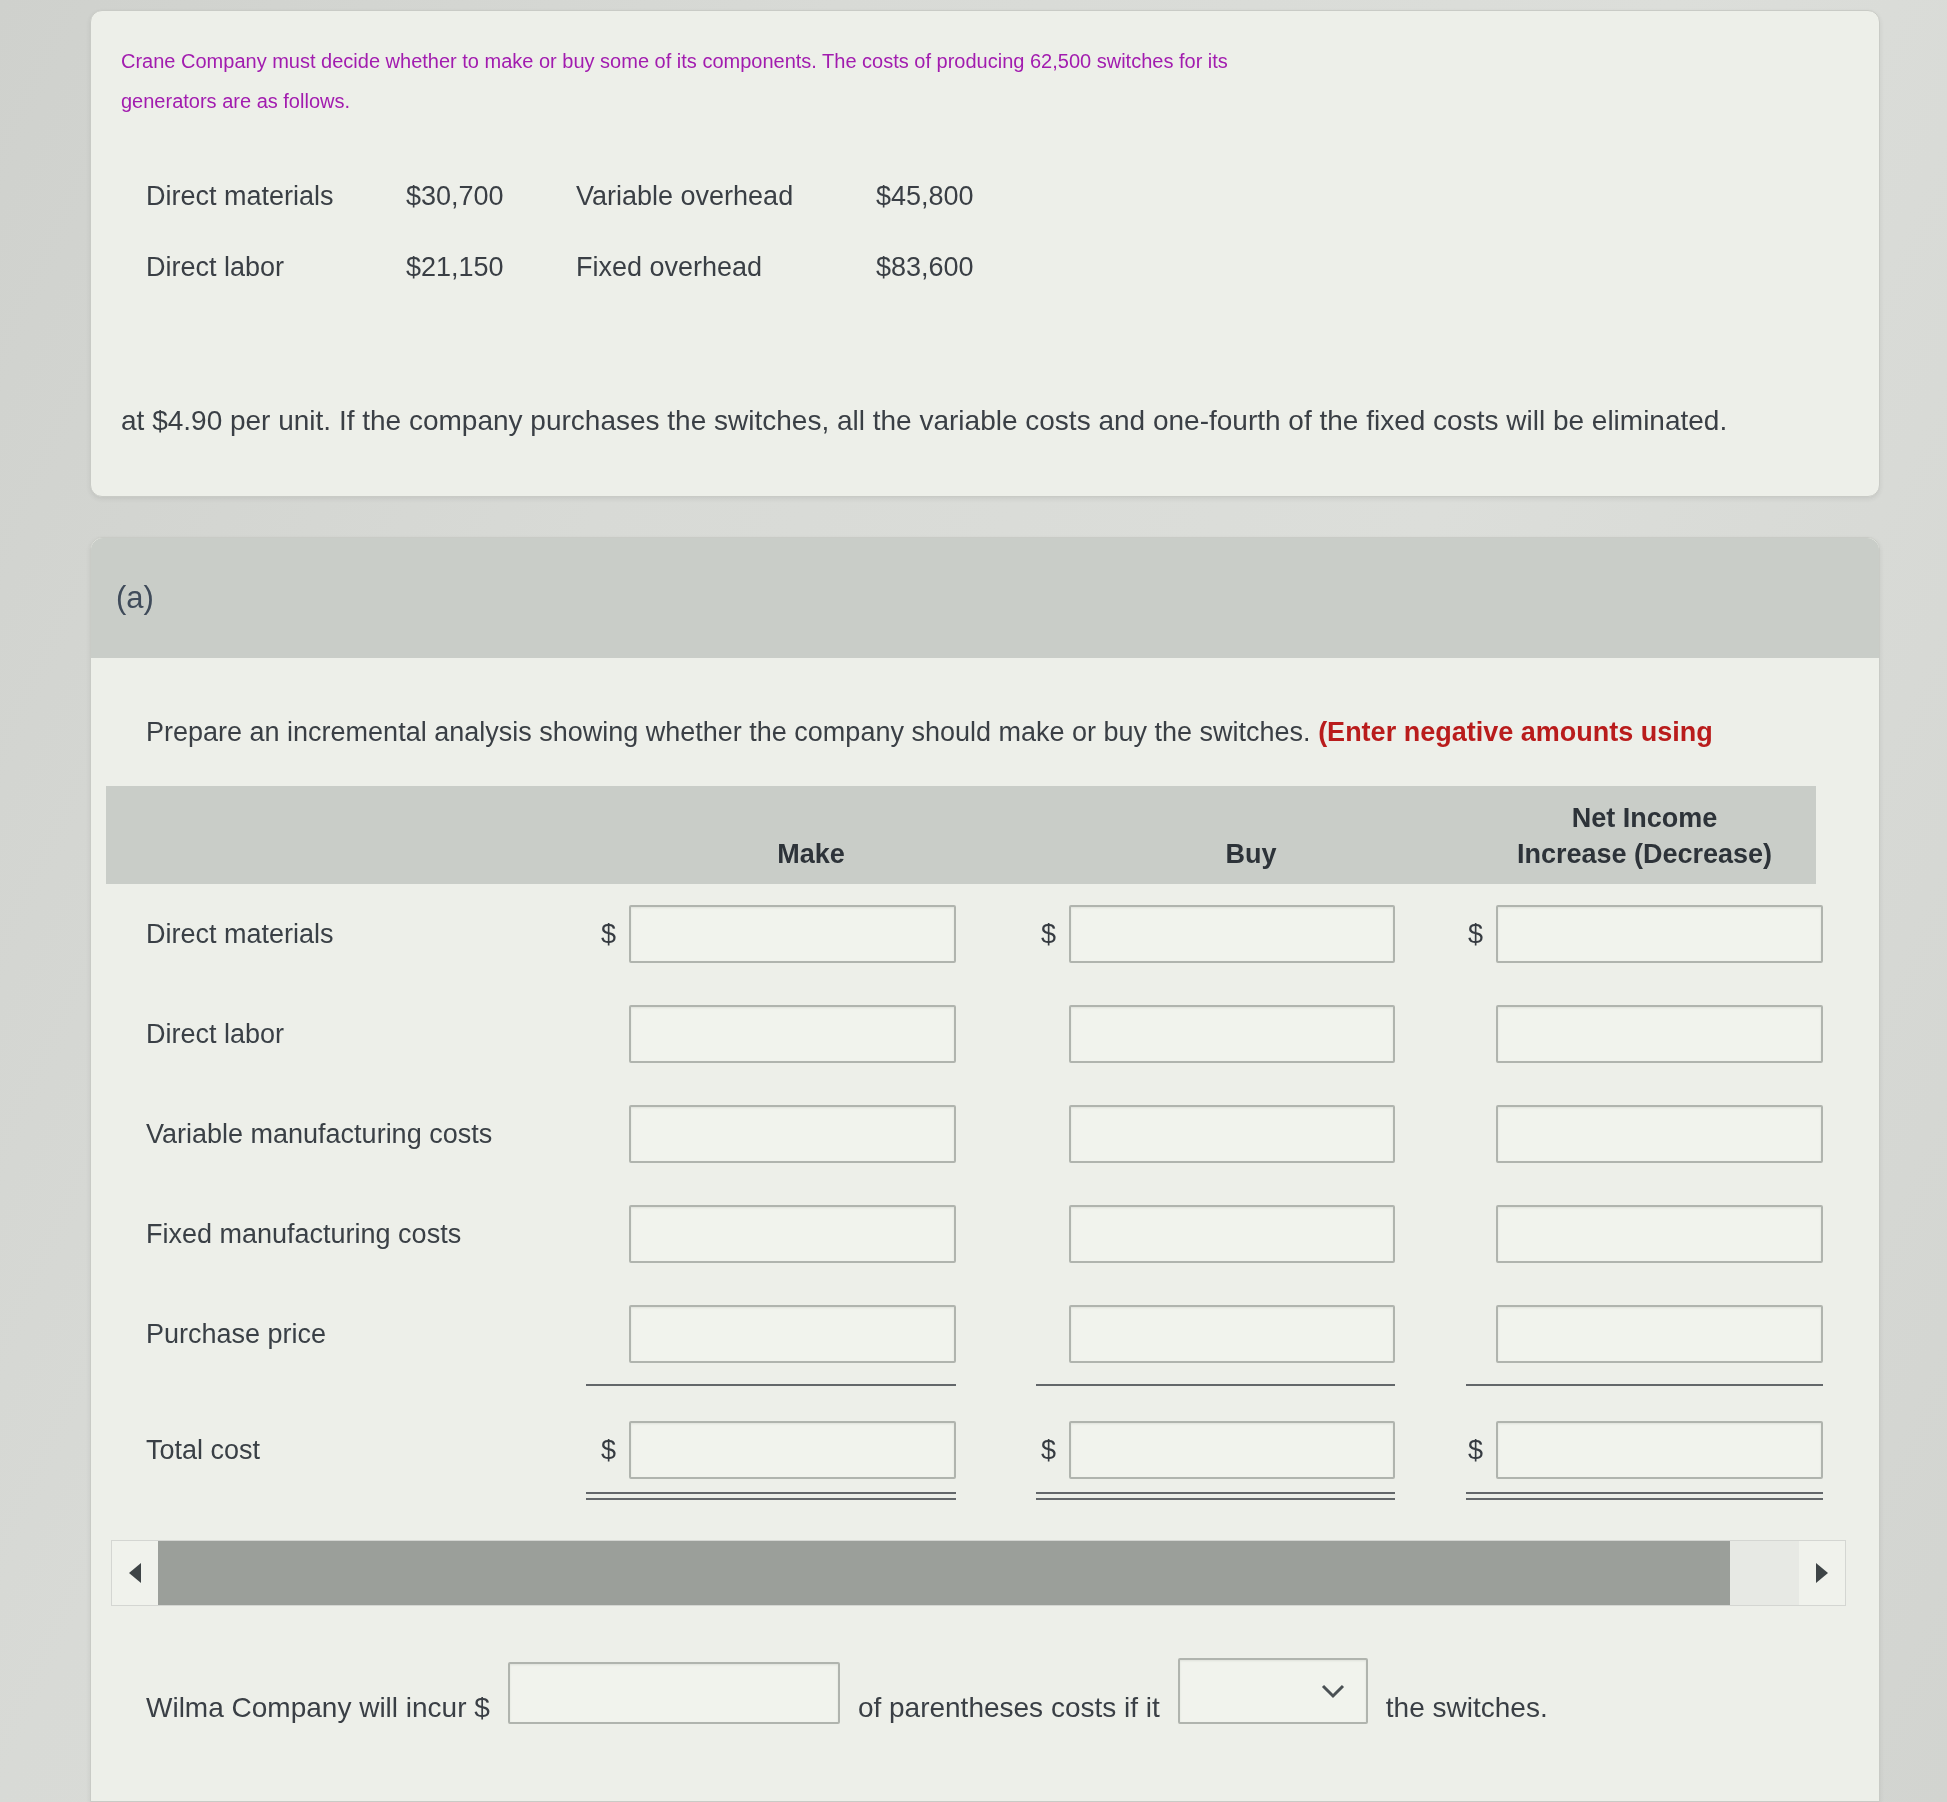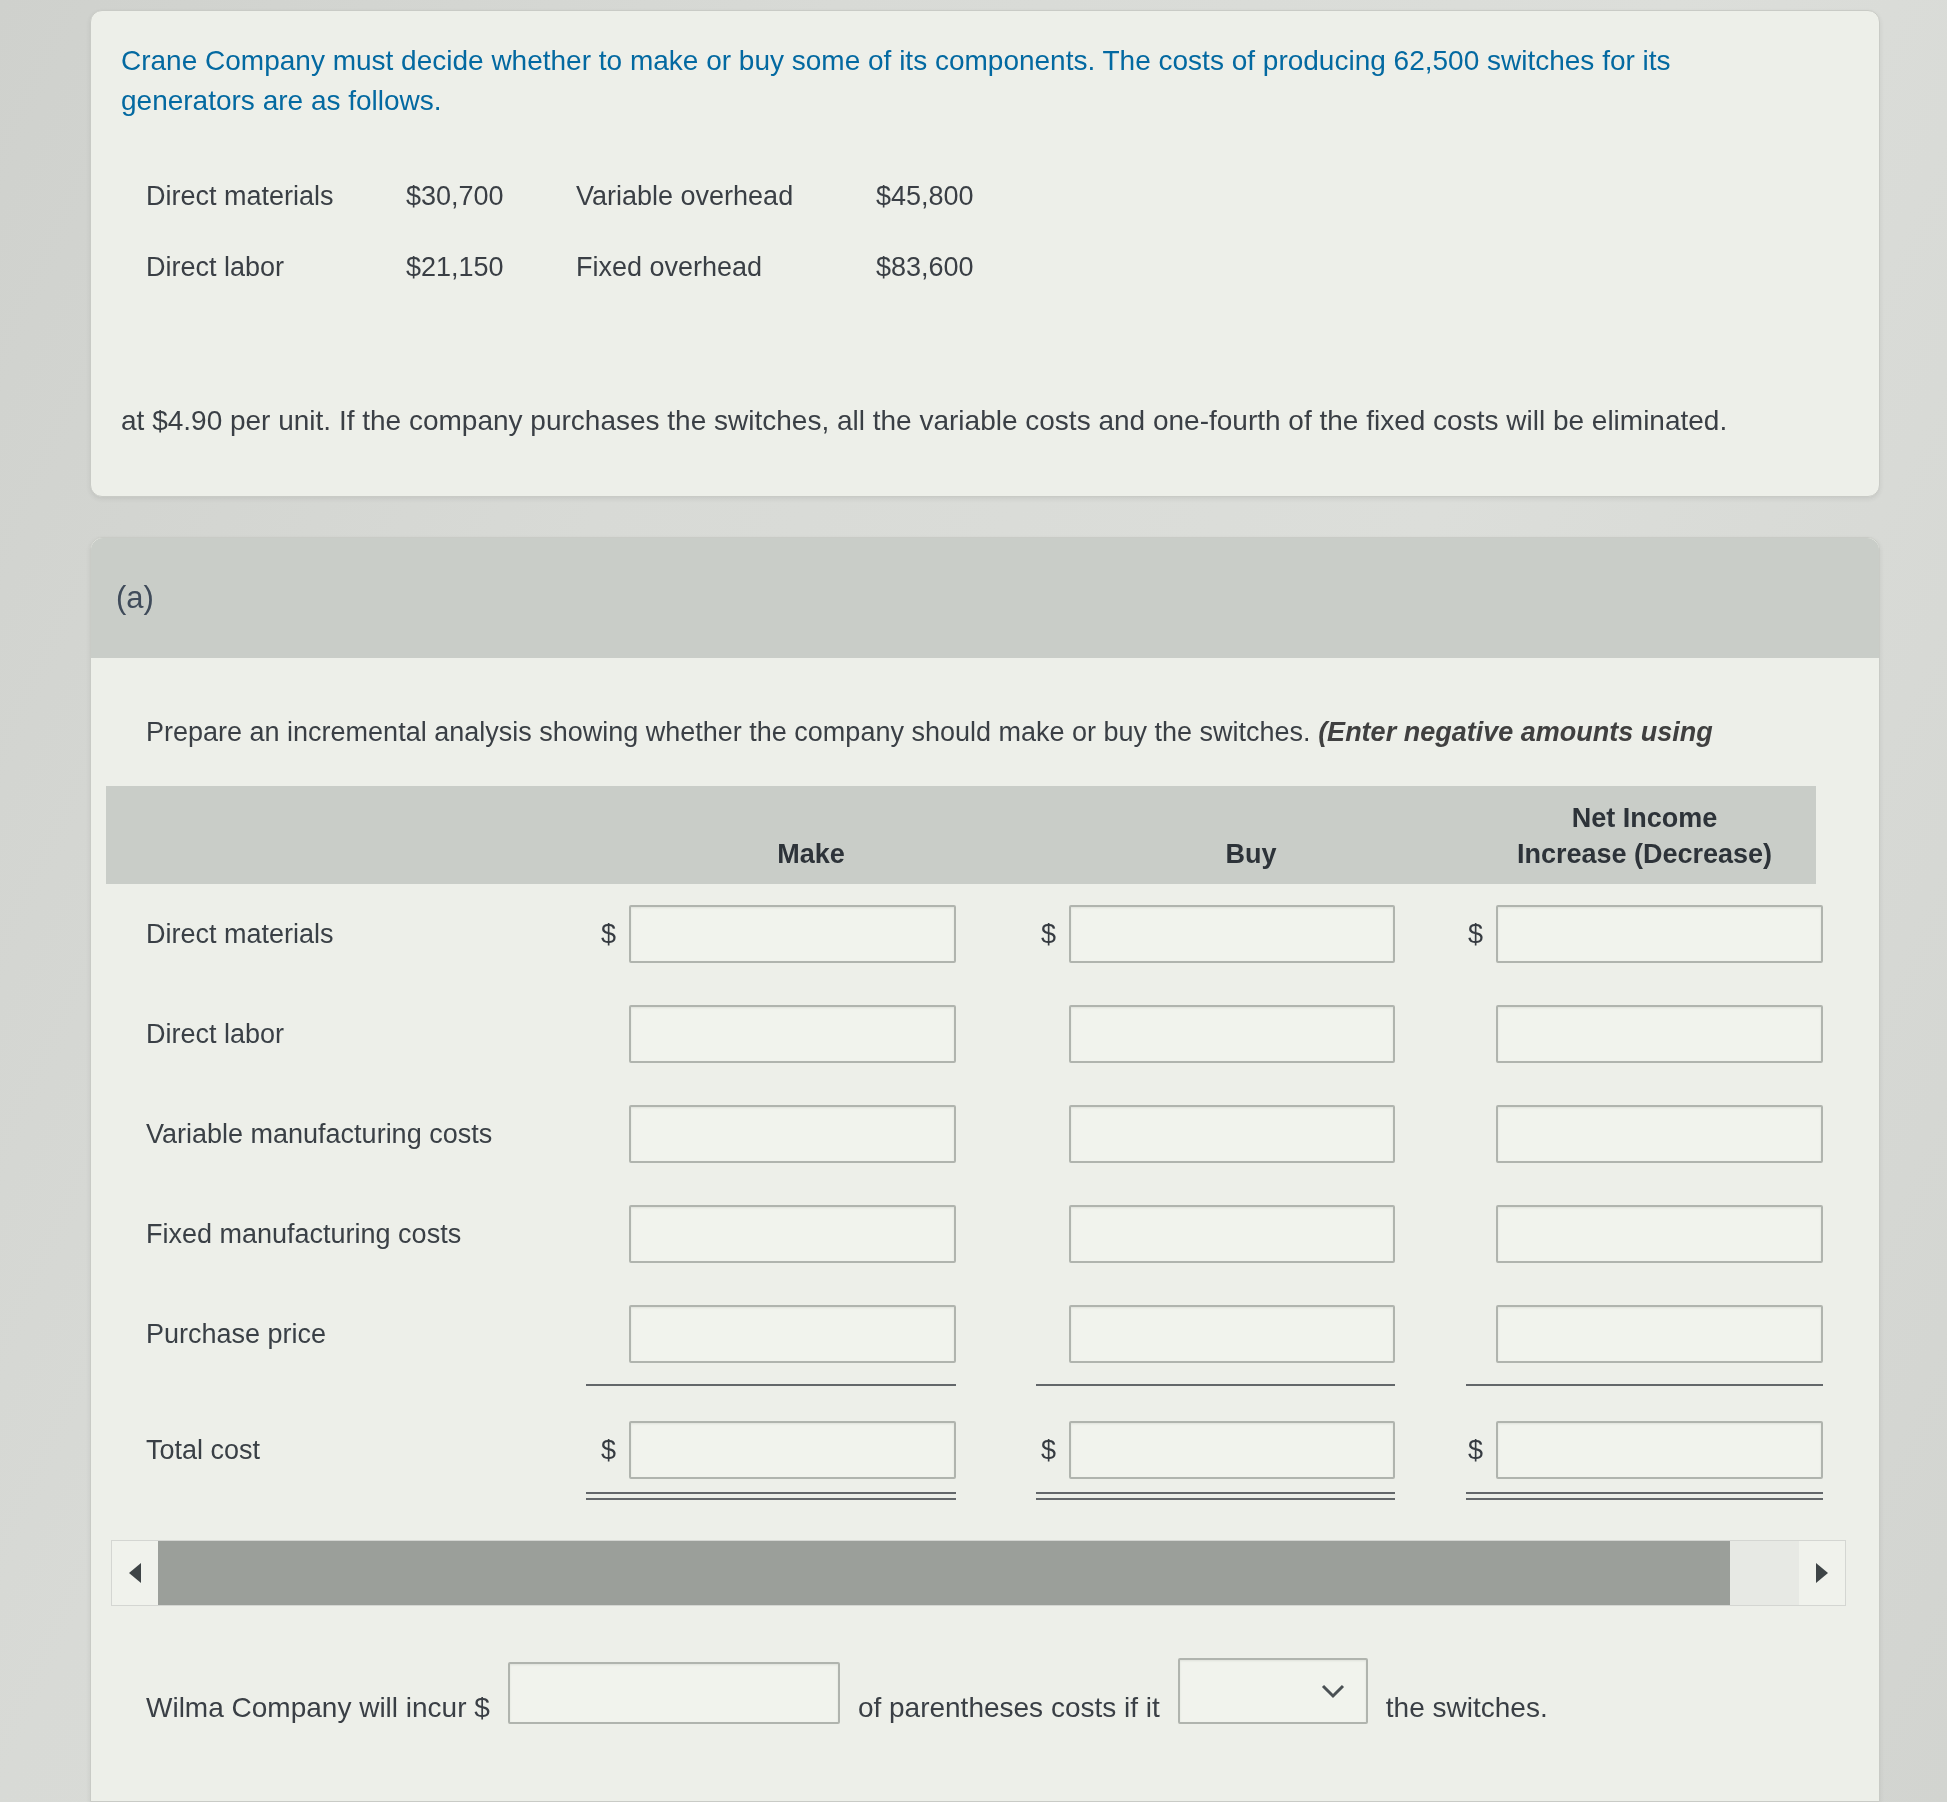--- a/index.html
+++ b/index.html
@@ -9,41 +9,41 @@
     background:linear-gradient(115deg,#cfd1cd 0%, #d8dad6 30%, #dcdeda 60%, #d2d4d0 100%);
     font-family:"Liberation Sans","DejaVu Sans",sans-serif; color:#363b41;
   }
   .card{
     position:absolute; left:90px; width:1790px; background:#edefe9;
     border:1px solid #c9cbc6; border-radius:12px; box-shadow:0 2px 4px rgba(60,60,55,.10);
   }
   .card1{ top:10px; height:487px; padding:30px 30px 0 30px; }
   .card2{ top:537px; height:1265px; border-radius:12px 12px 0 0; }
 
-  .para{ font-size:28px; line-height:40px; color:#0369a1; }
+  .para{ font-size:20px; line-height:40px; color:#a21caf; }
   .para .ln{ white-space:nowrap; }
 
   .cost-grid{
     margin:60px 0 0 25px; display:grid;
     grid-template-columns:260px 170px 300px 220px;
     row-gap:40px; font-size:27px; color:#3a3f45;
   }
 
   .note{ margin-top:116px; font-size:28px; line-height:43px; color:#3a3f45; }
 
   .band-a{
     height:120px; background:#c9cdc8; border-radius:12px 12px 0 0;
     display:flex; align-items:center; padding-left:25px;
     font-size:31px; color:#3f4b5a;
   }
   .card2-content{ padding:0 30px; }
 
   .instruction{ margin:53px 0 0 25px; font-size:27px; line-height:43px; color:#3a3f45; }
   .instruction .ln{ white-space:nowrap; }
-  .red{ color:#404040; font-style:italic; font-weight:bold; }
+  .red{ color:#b91c1c; font-weight:bold; }
 
   .t-grid{
     display:grid;
     grid-template-columns:440px 43px 327px 80px 33px 326px 71px 30px 327px;
     align-items:center;
   }
   .atable{ padding-left:25px; }
 
   .hdr-band{
     margin-left:-15px; margin-top:32px; width:1710px; height:98px;

